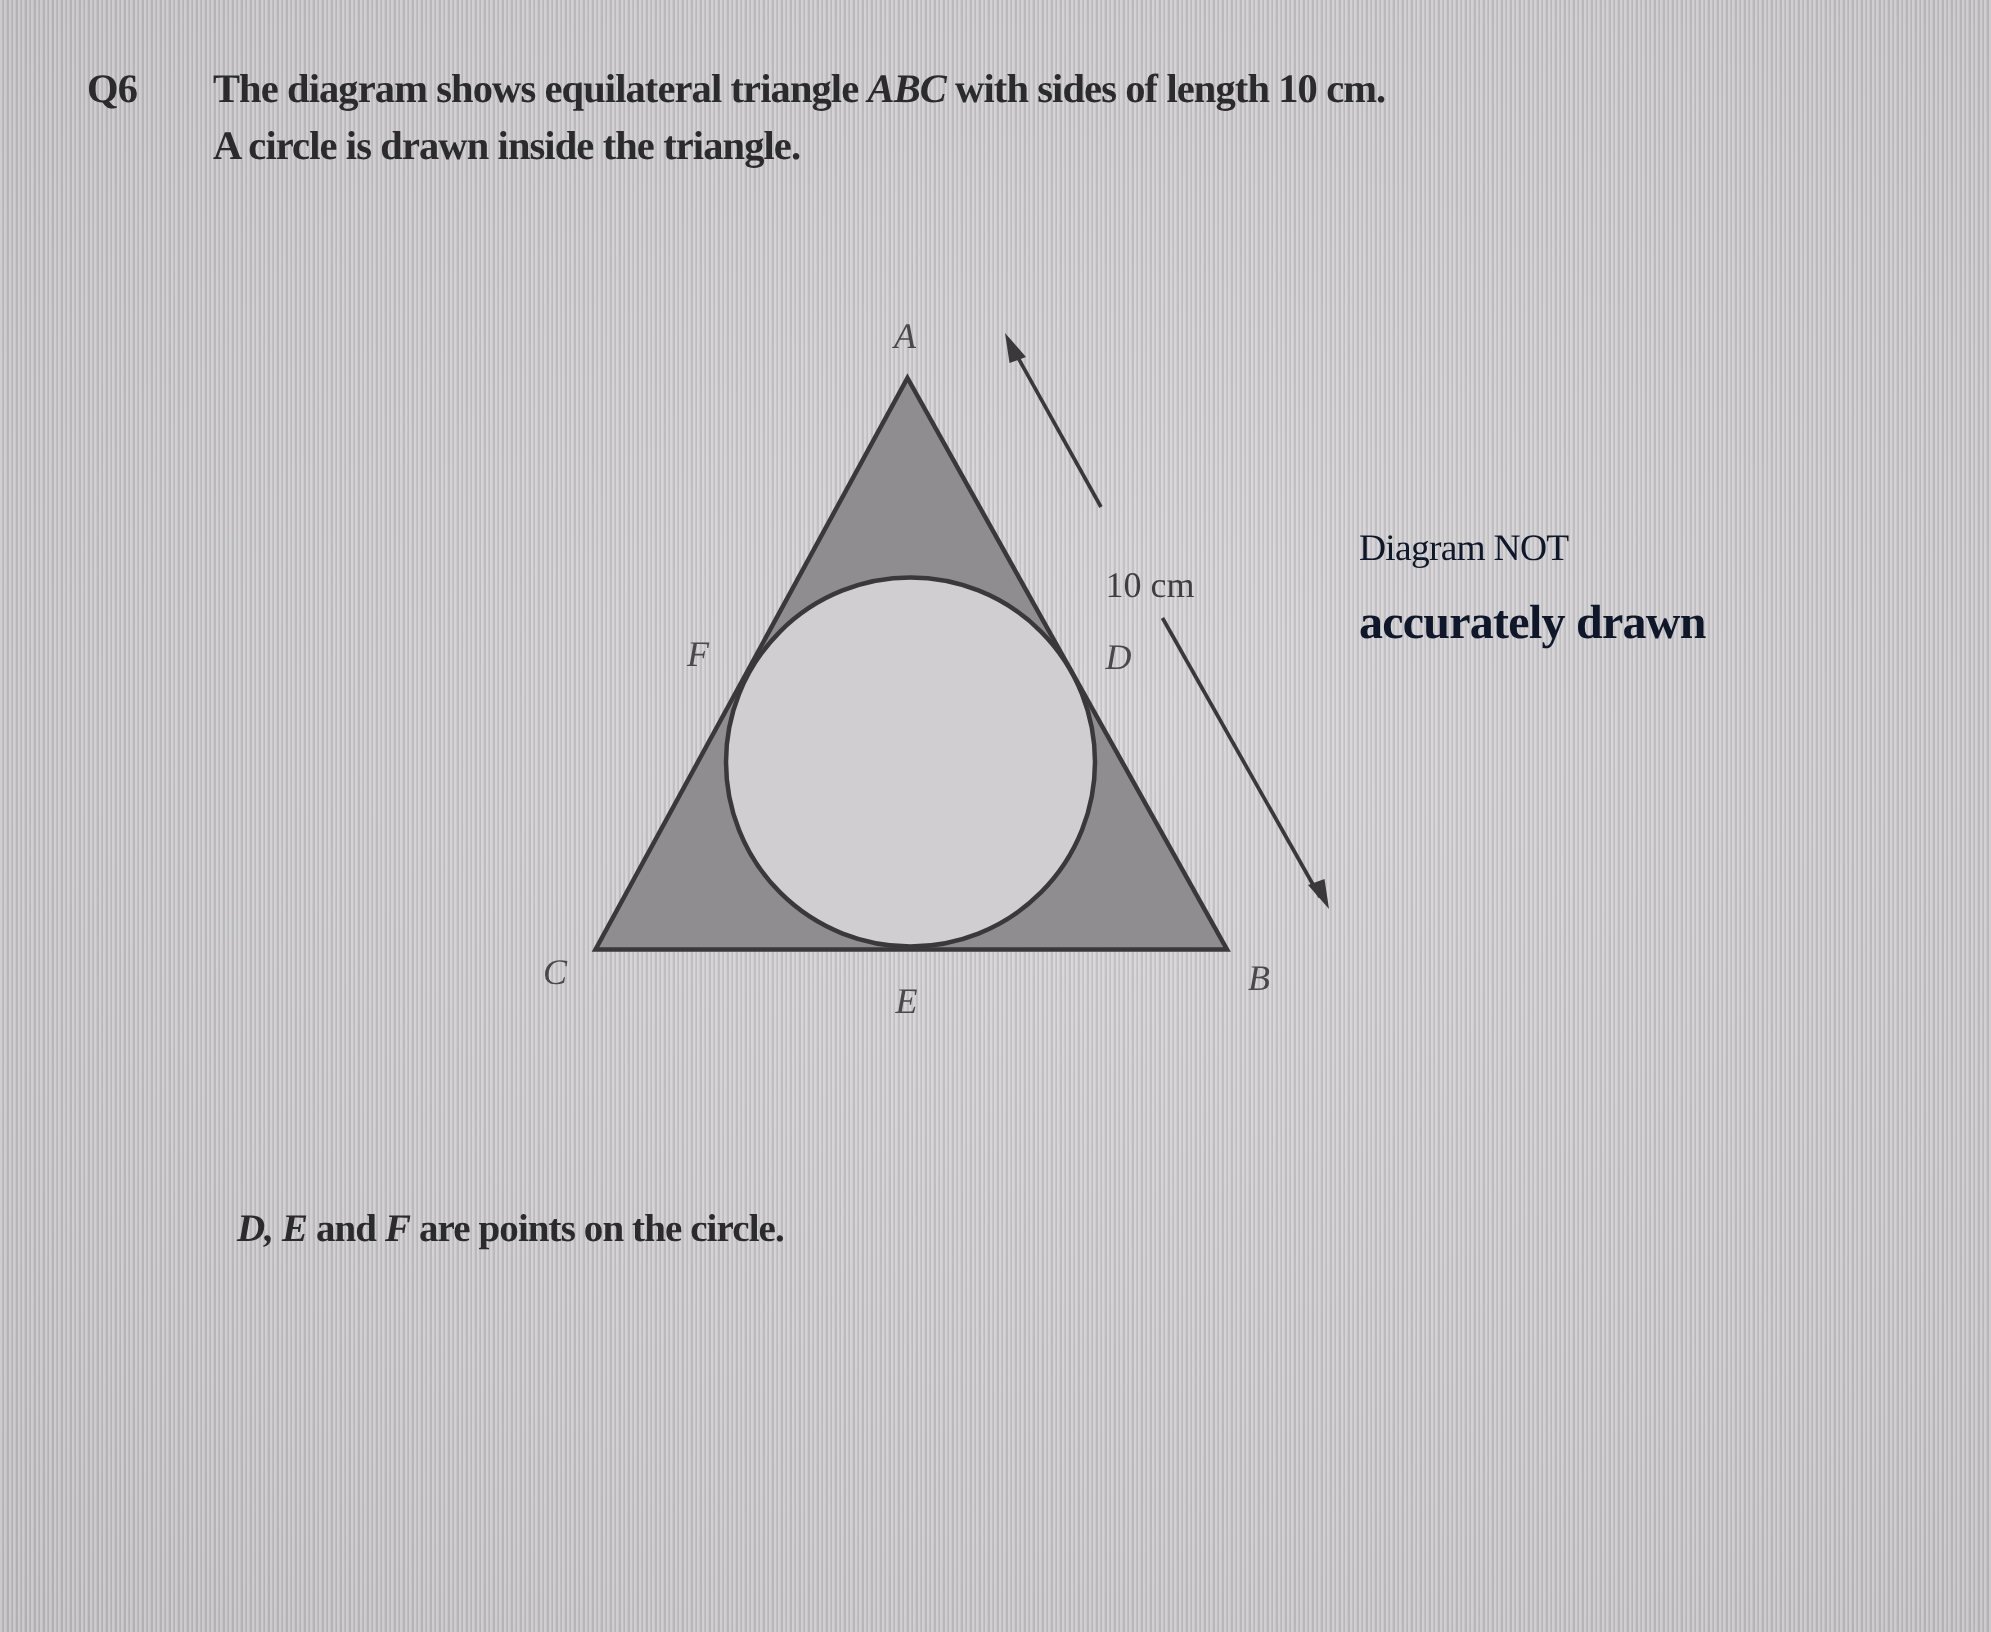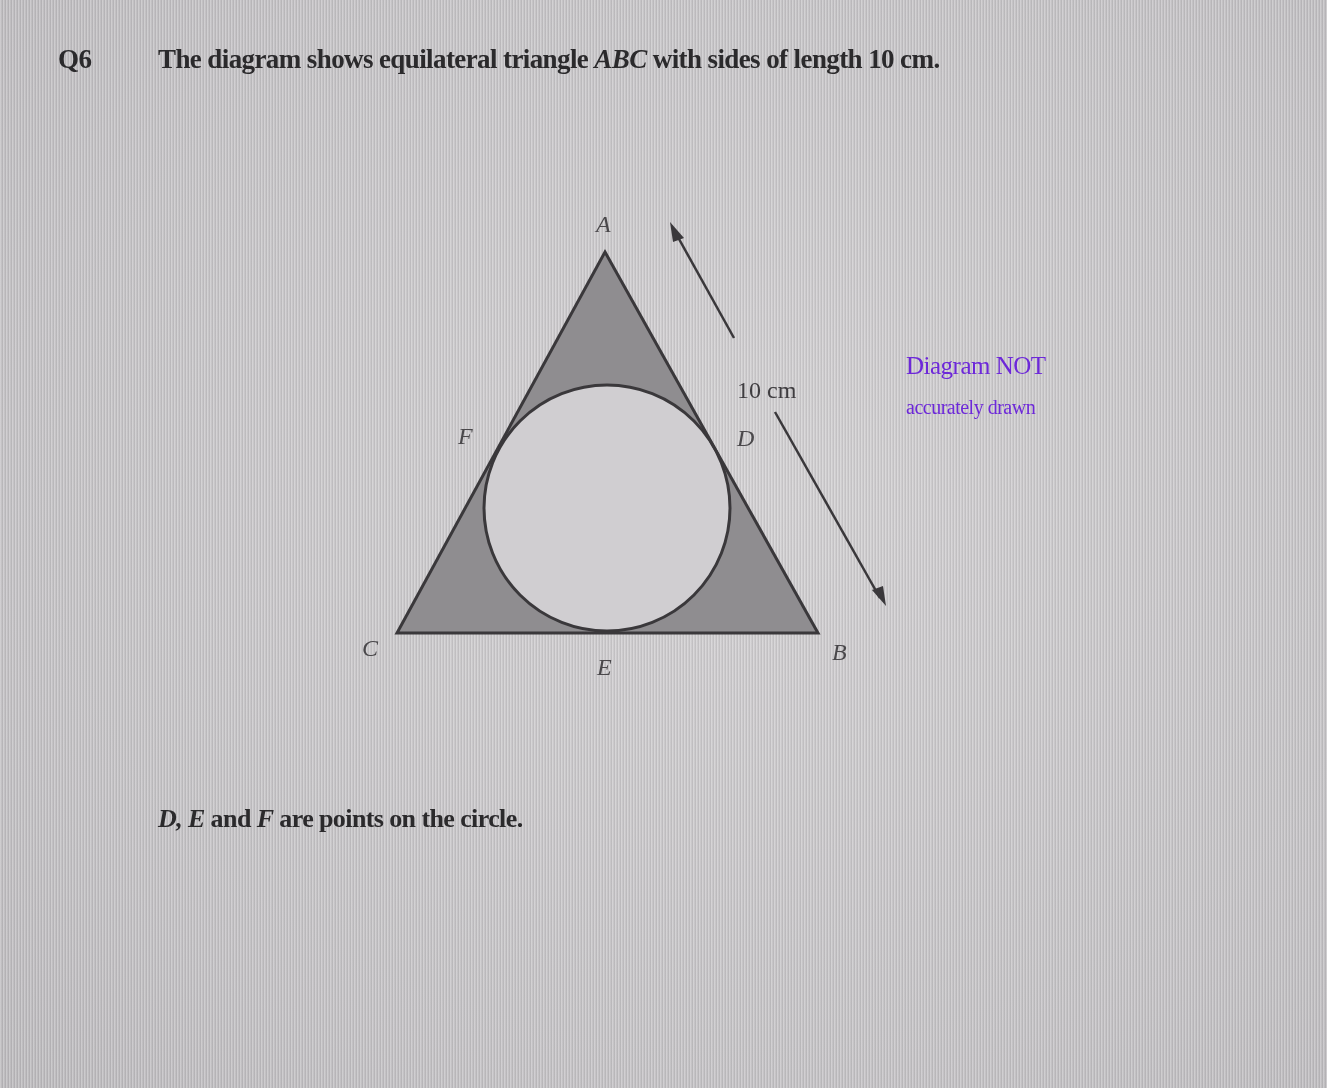--- a/index.html
+++ b/index.html
@@ -14,48 +14,49 @@
     }
     .page { position: absolute; inset: 0; padding-left: 40px; }
     .qnum {
       position: absolute; left: 58px; top: 44px;
       font-size: 27px; font-weight: bold; letter-spacing: -0.5px;
     }
     .qline {
       position: absolute; left: 142px; font-size: 27px; font-weight: bold;
       letter-spacing: -0.6px; white-space: nowrap;
     }
-    .l1 { top: 44px; margin-left: 16px; }
+    .l1 { top: 44px; }
     .l2 { top: 82px; }
     .it { font-style: italic; }
     svg.diagram { position: absolute; left: 0; top: 0; }
     .note {
-      position: absolute; left: 906px; font-size: 25px; color: #6d28d9;
+      position: absolute; left: 906px; font-size: 25px; color: #0f172a;
       white-space: nowrap; letter-spacing: -0.5px;
     }
     .n1 { top: 352px; }
-    .n2 { top: 396px; font-size: 20px; }
+    .n2 { top: 396px; font-size: 32px; font-weight: bold; }
     .body-line {
       position: absolute; left: 158px; font-size: 26px; font-weight: bold;
       white-space: nowrap; letter-spacing: -0.6px;
     }
     .b1 { top: 804px; }
     .b2 { top: 830px; }
     .b3 { top: 884px; }
     .b4 { top: 924px; }
   </style>
 </head>
 <body>
 
 <div class="page">
 
   <div class="qnum">Q6</div>
   <div class="qline l1">
     <span>The diagram shows equilateral triangle </span><span class="it">ABC</span><span> with sides of length 10 cm.</span>
   </div>
+  <div class="qline l2">A circle is drawn inside the triangle.</div>
 
   <svg class="diagram" width="1327" height="1088" viewBox="0 0 1327 1088">
     <defs>
       <mask id="circleHole">
         <rect x="0" y="0" width="1327" height="1088" fill="white"></rect>
         <circle cx="607" cy="508" r="123" fill="black"></circle>
       </mask>
     </defs>
 
     <polygon points="605,252 818,633 397,633" fill="#8f8d90" mask="url(#circleHole)"></polygon>

